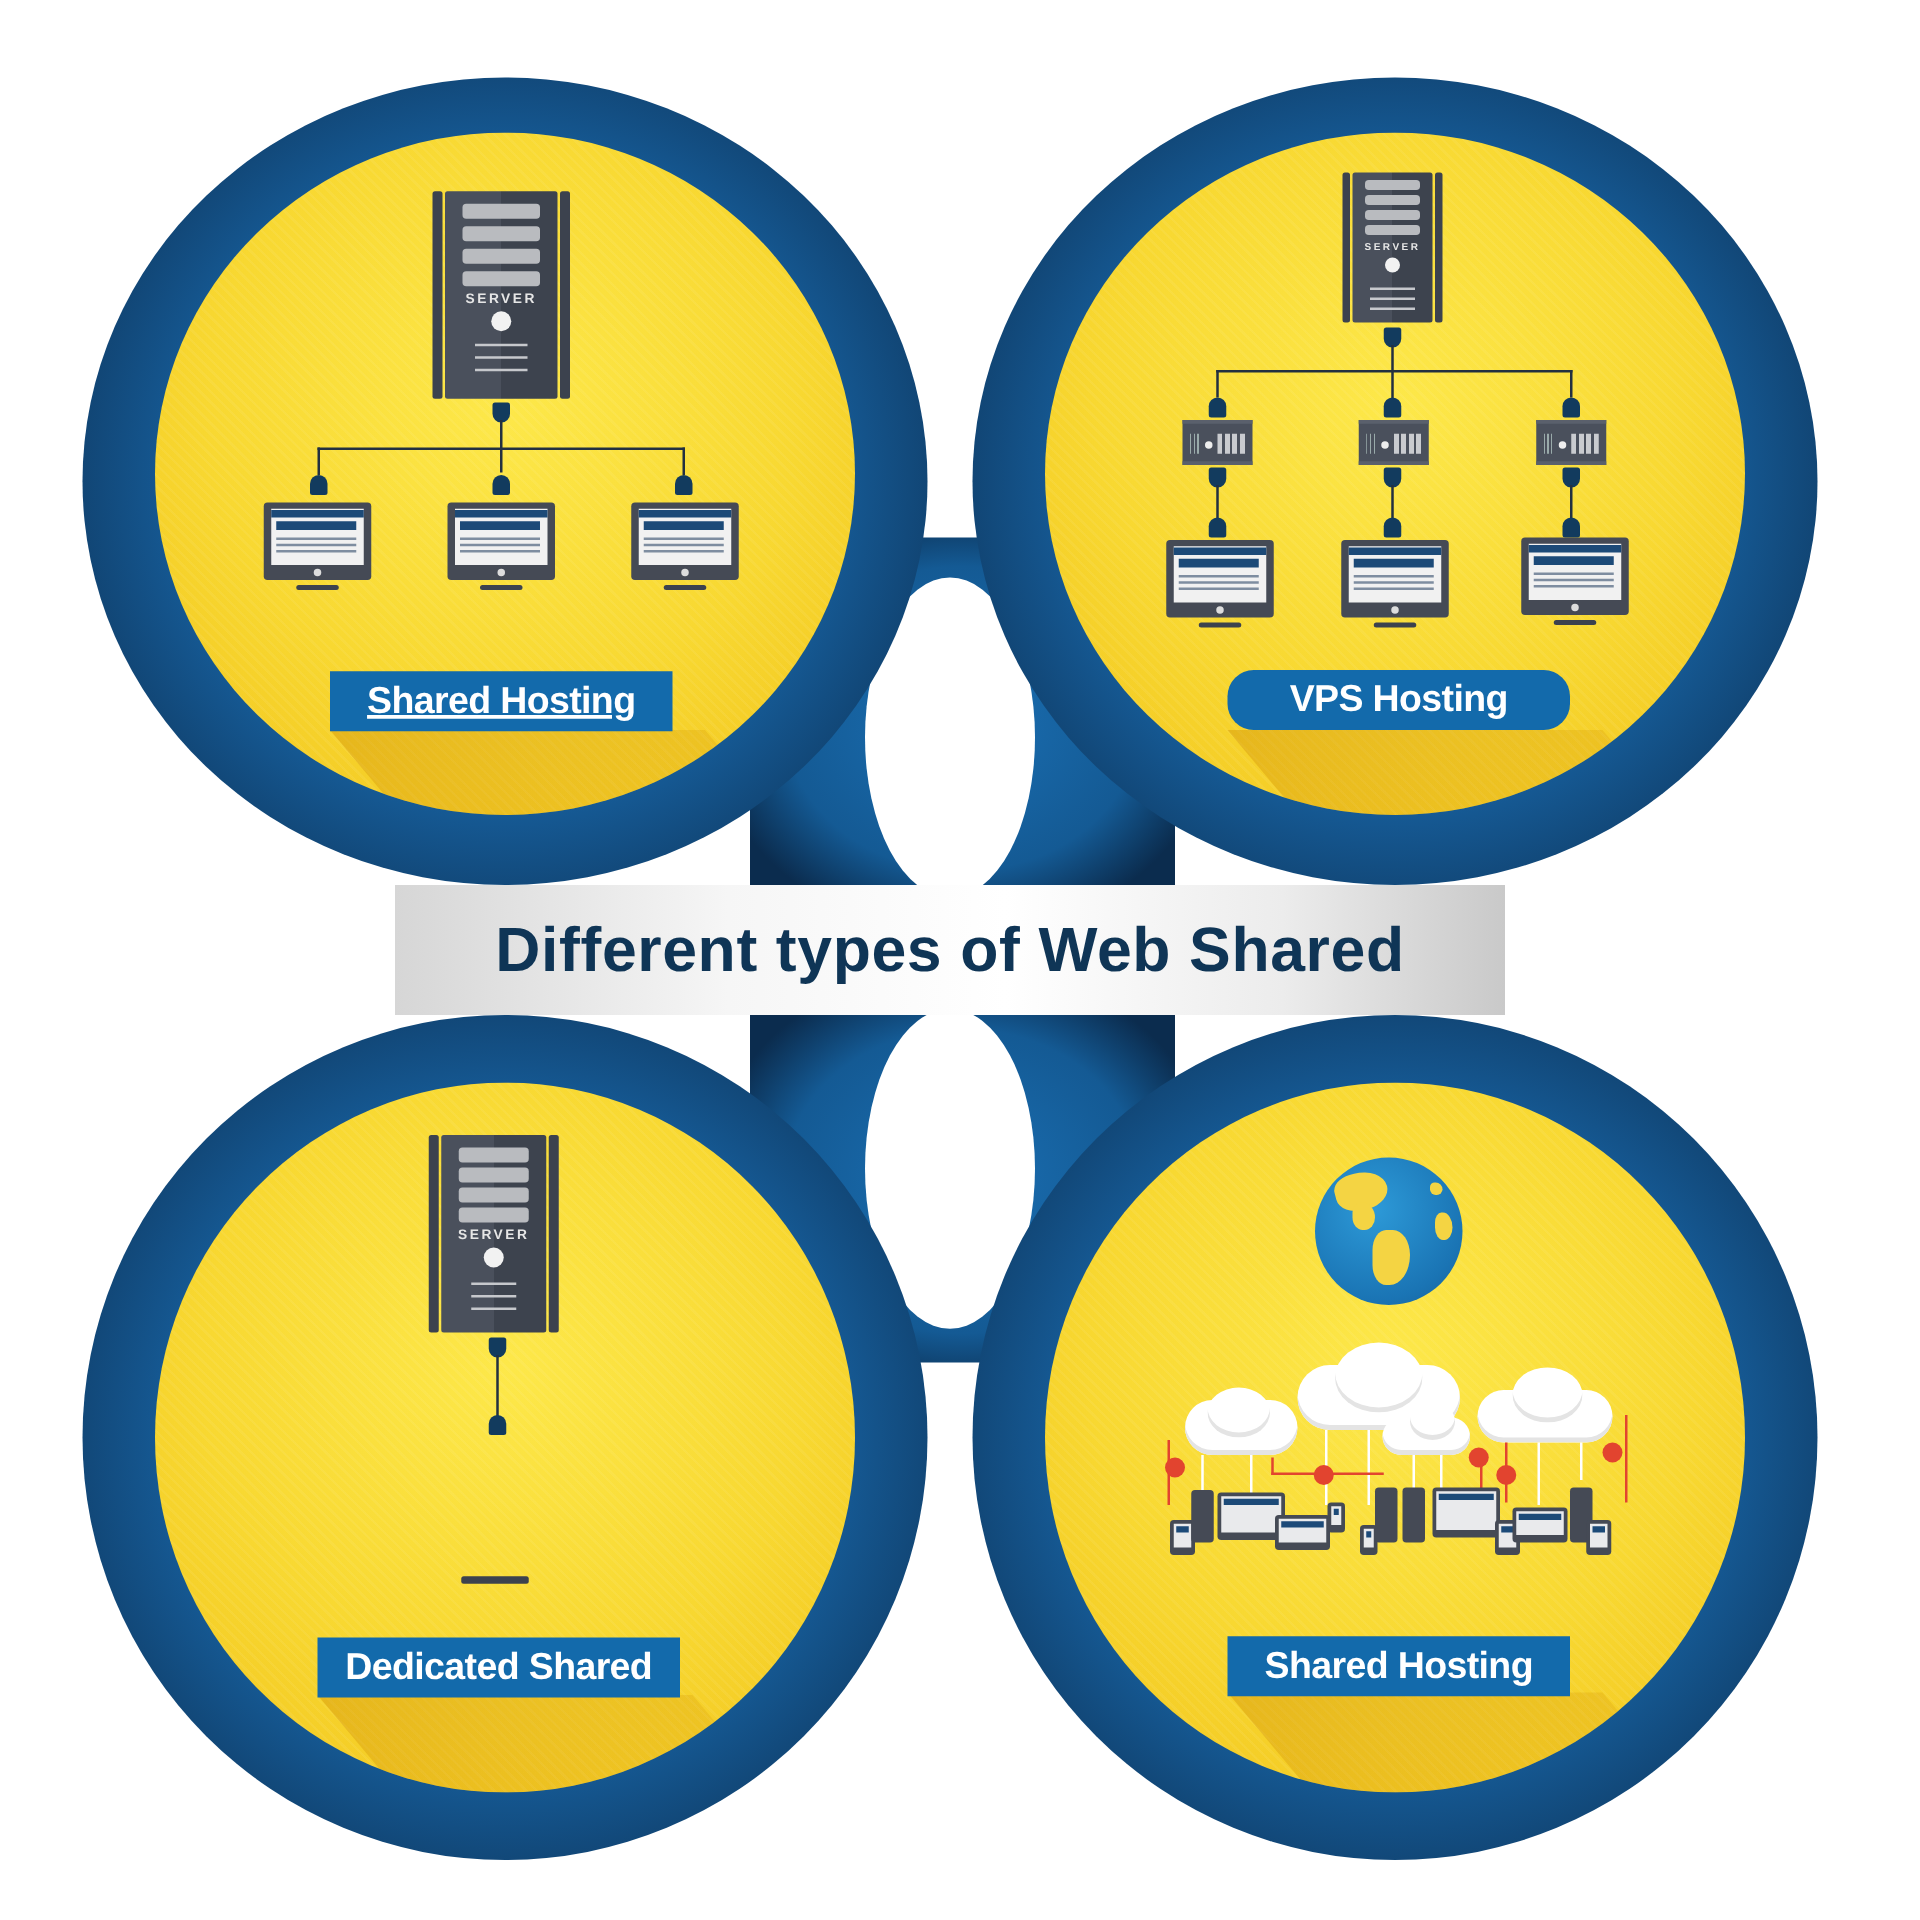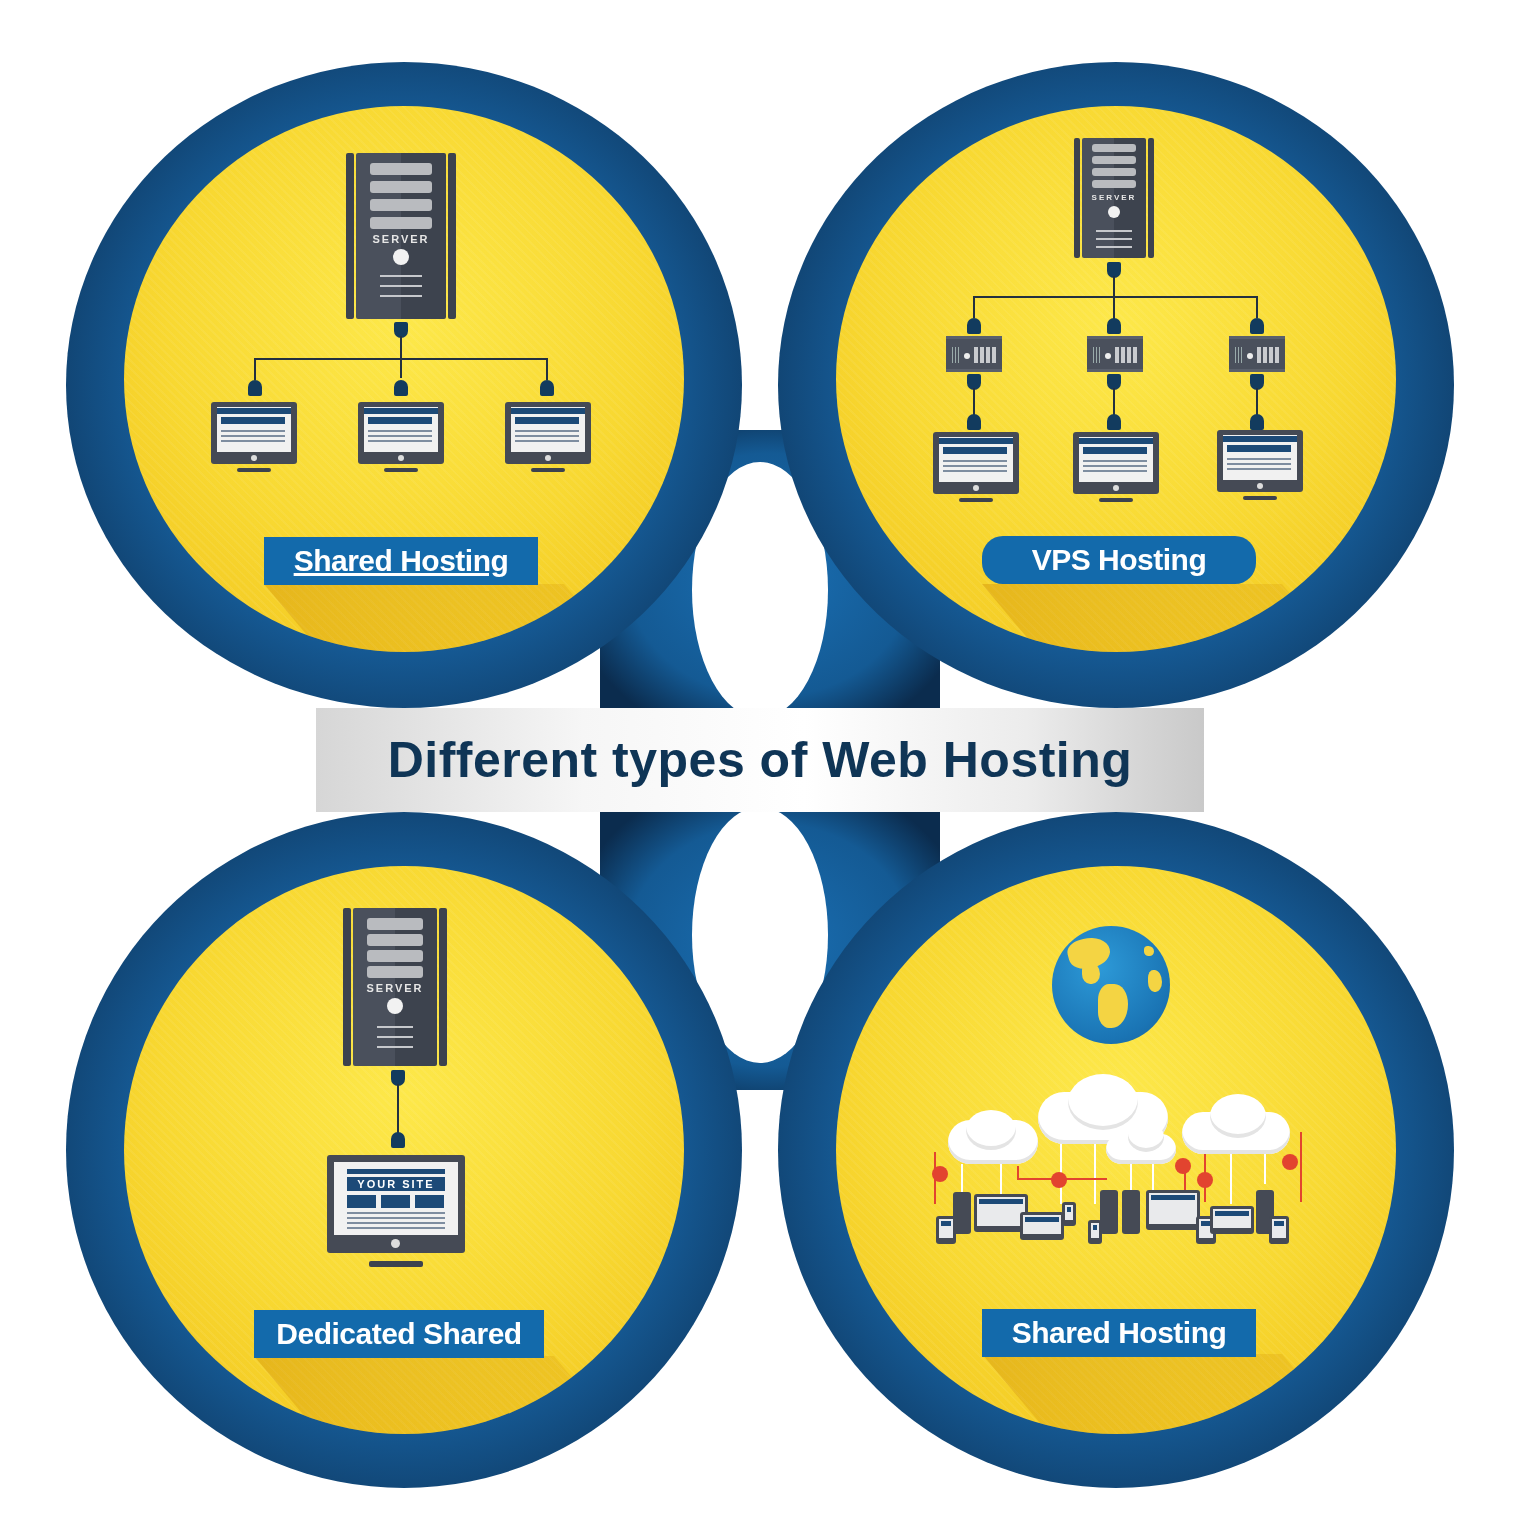--- a/index.html
+++ b/index.html
@@ -111,21 +111,21 @@
 <div class="disc" style="left:124px;top:866px;width:560px;height:568px;">
   <div class="shadow-tail" style="left:130px;top:490px;width:300px;"></div>
 </div>
 
 <div class="ring" style="left:778px;top:812px;width:676px;height:676px;"></div>
 <div class="disc" style="left:836px;top:866px;width:560px;height:568px;">
   <div class="shadow-tail" style="left:146px;top:488px;width:300px;"></div>
 </div>
 
 <div class="title-bar">
-  <span>Different types of Web Hosting</span>
+  <span>Different types of Web Shared</span>
 </div>
 
 <div class="server" style="left:346px;top:153px;">
   <div class="rail" style="left:0;"></div>
     <div class="rail" style="right:0;"></div>
   <div class="body">
     <div class="bay" style="top:10px;"></div>
       <div class="bay" style="top:28px;"></div>
     <div class="bay" style="top:46px;"></div>
       <div class="bay" style="top:64px;"></div>
@@ -286,31 +286,20 @@
     <div class="line" style="top:118px;"></div>
       <div class="line" style="top:128px;"></div>
       <div class="line" style="top:138px;"></div>
   </div>
 </div>
 <div class="connector down" style="left:391px;top:1070px;"></div>
 <div class="wire" style="left:397px;top:1084px;width:2px;height:50px;"></div>
 <div class="connector" style="left:391px;top:1132px;"></div>
 
 <div class="monitor" style="left:327px;top:1155px;width:138px;height:116px;">
-  <div class="frame" style="width:138px;height:98px;">
-    <div class="screen" style="left:7px;top:7px;right:7px;bottom:18px;"></div>
-    <div class="hdr" style="left:20px;right:20px;top:14px;height:5px;"></div>
-    <div style="position:absolute;left:20px;right:20px;top:22px;height:14px;background:#1c4a78;color:#fff;font-size:11px;font-weight:700;letter-spacing:2px;text-align:center;line-height:14px;">YOUR SITE</div>
-    <div class="row" style="left:20px;top:40px;width:98px;height:13px;background:repeating-linear-gradient(90deg,#1c4a78 0 29px,#f1f1f1 29px 34px);"></div>
-    <div class="txtln" style="left:20px;top:57px;width:98px;"></div>
-      <div class="txtln" style="left:20px;top:62px;width:98px;"></div>
-      <div class="txtln" style="left:20px;top:67px;width:98px;"></div>
-      <div class="txtln" style="left:20px;top:72px;width:98px;"></div>
-    <div class="dot" style="left:64px;bottom:5px;width:9px;height:9px;"></div>
-  </div>
   <div class="stand" style="left:42px;top:106px;width:54px;height:6px;"></div>
 </div>
 
 <div class="label" style="left:254px;top:1310px;width:290px;">Dedicated Shared</div>
 
 <div class="globe">
   <div class="land" style="left:16px;top:12px;width:42px;height:30px;transform:rotate(-15deg);"></div>
   <div class="land" style="left:30px;top:36px;width:18px;height:22px;"></div>
   <div class="land" style="left:46px;top:58px;width:30px;height:44px;border-radius:40% 50% 60% 40%;"></div>
   <div class="land" style="left:96px;top:44px;width:14px;height:22px;"></div>

